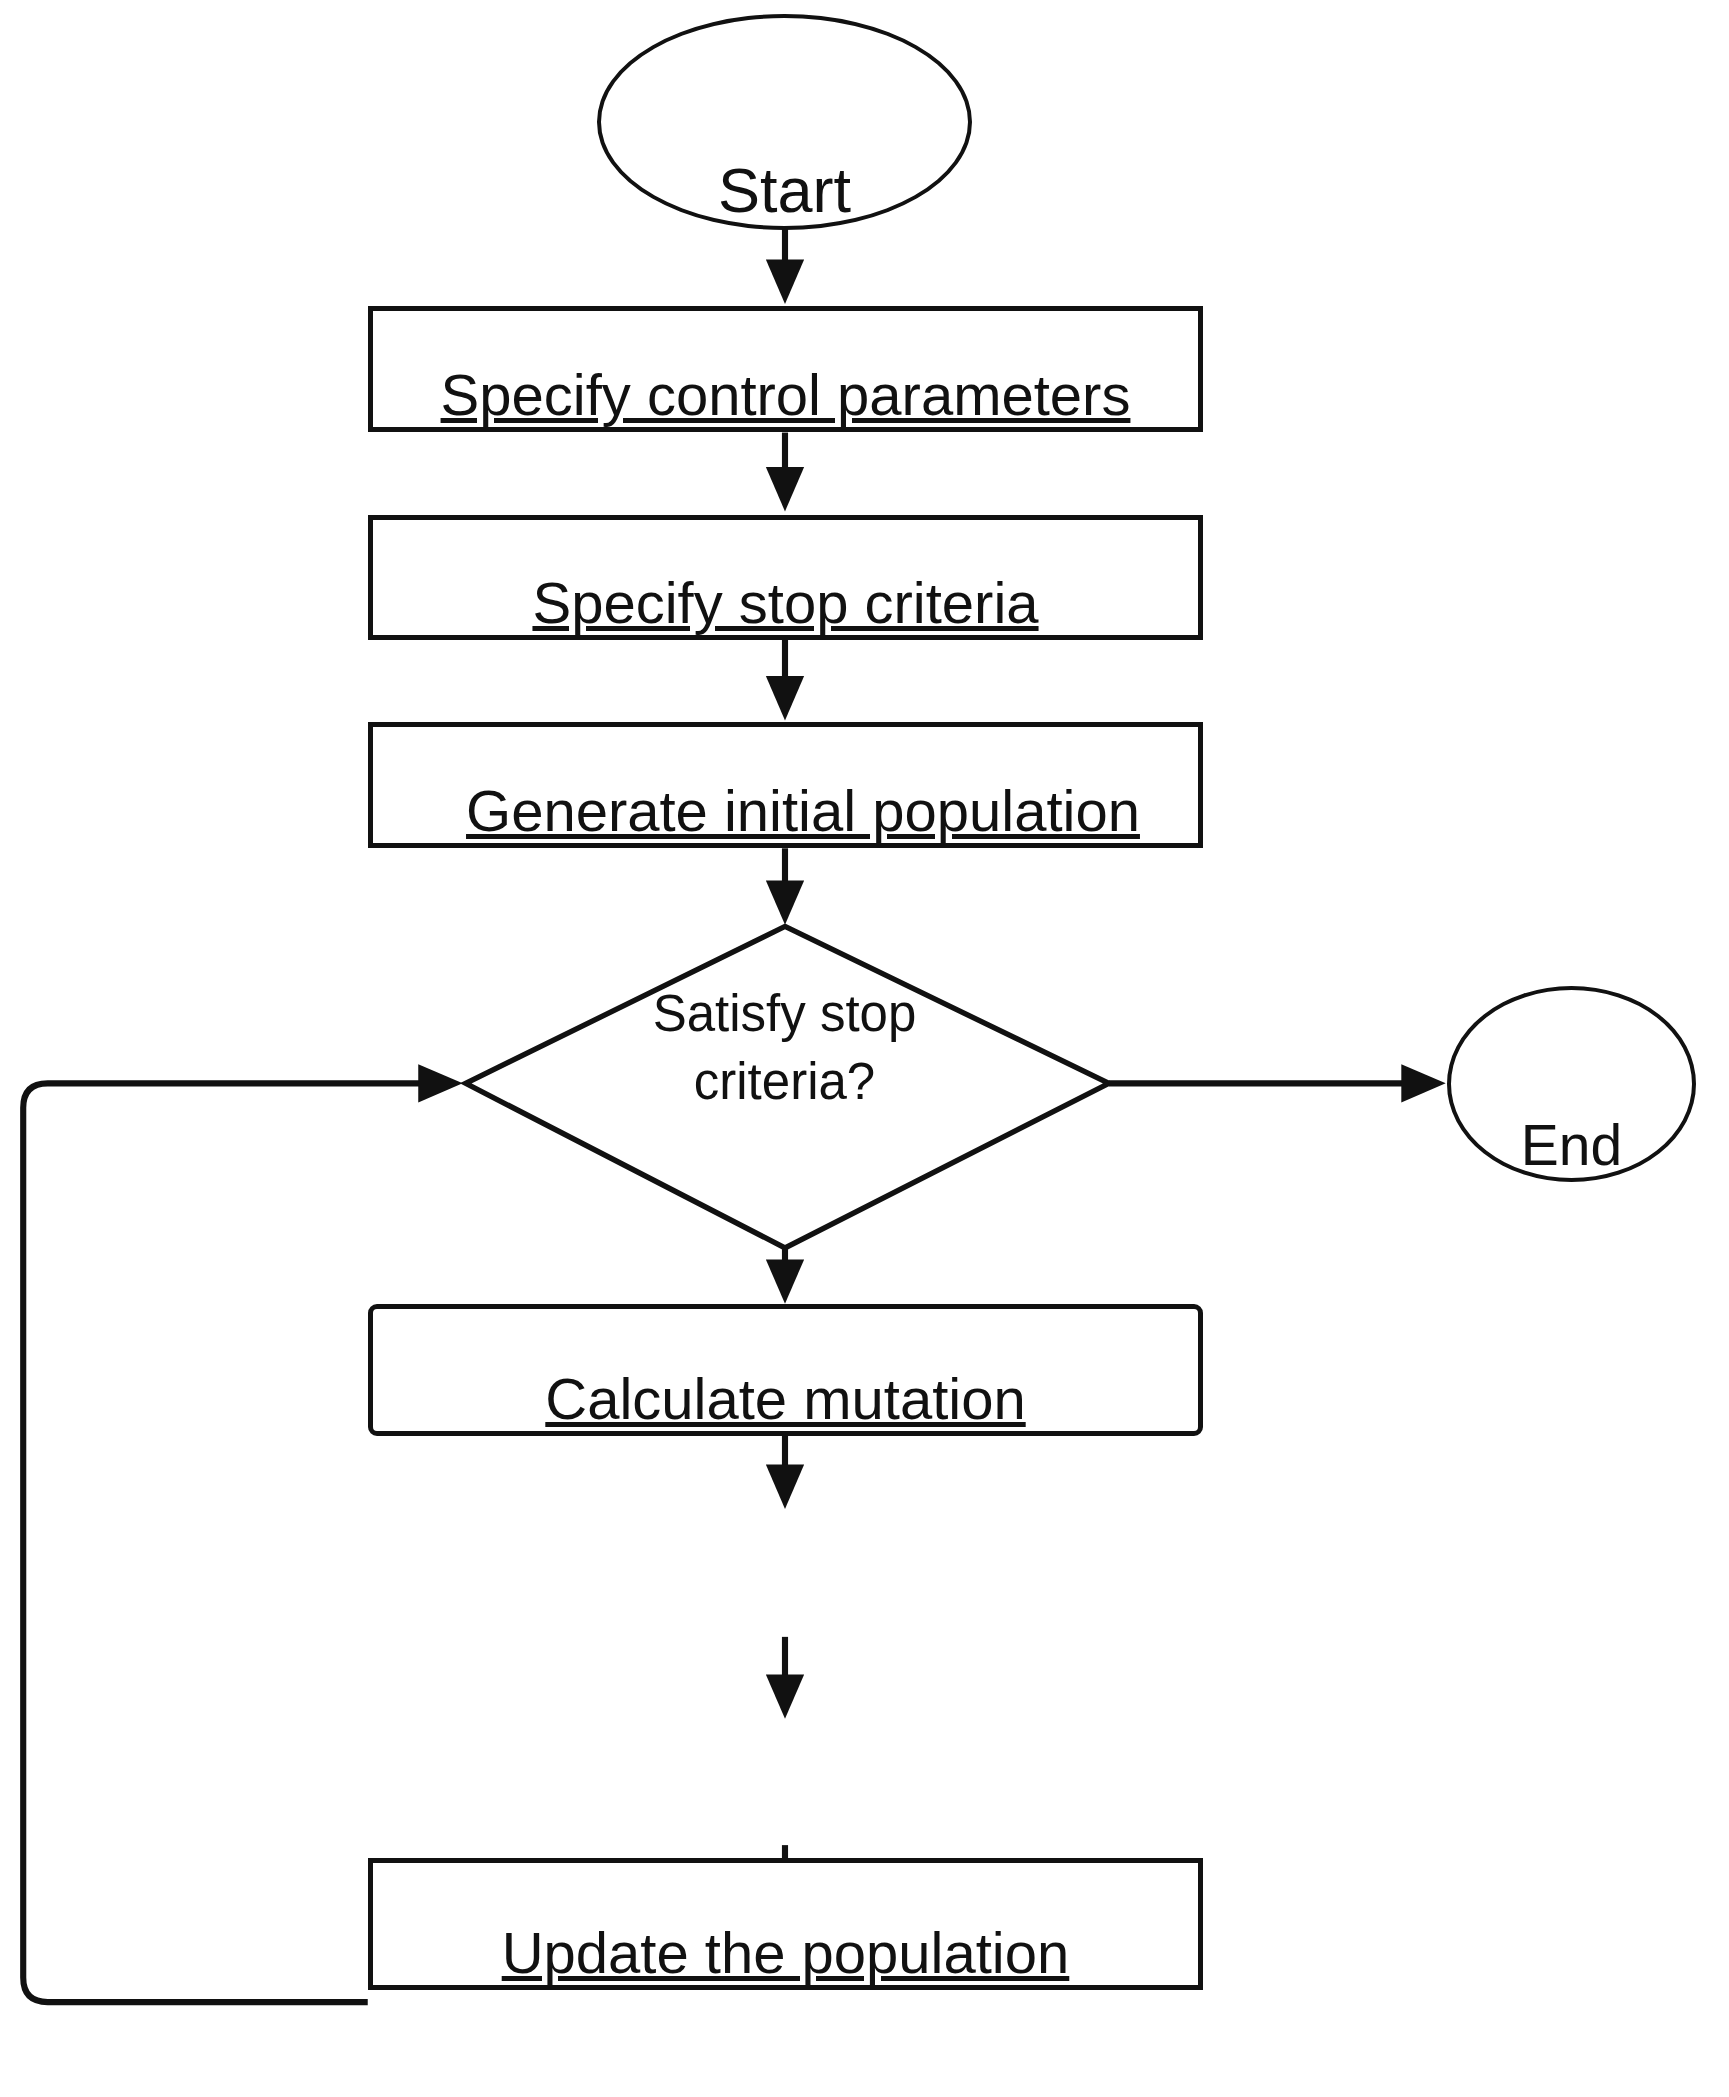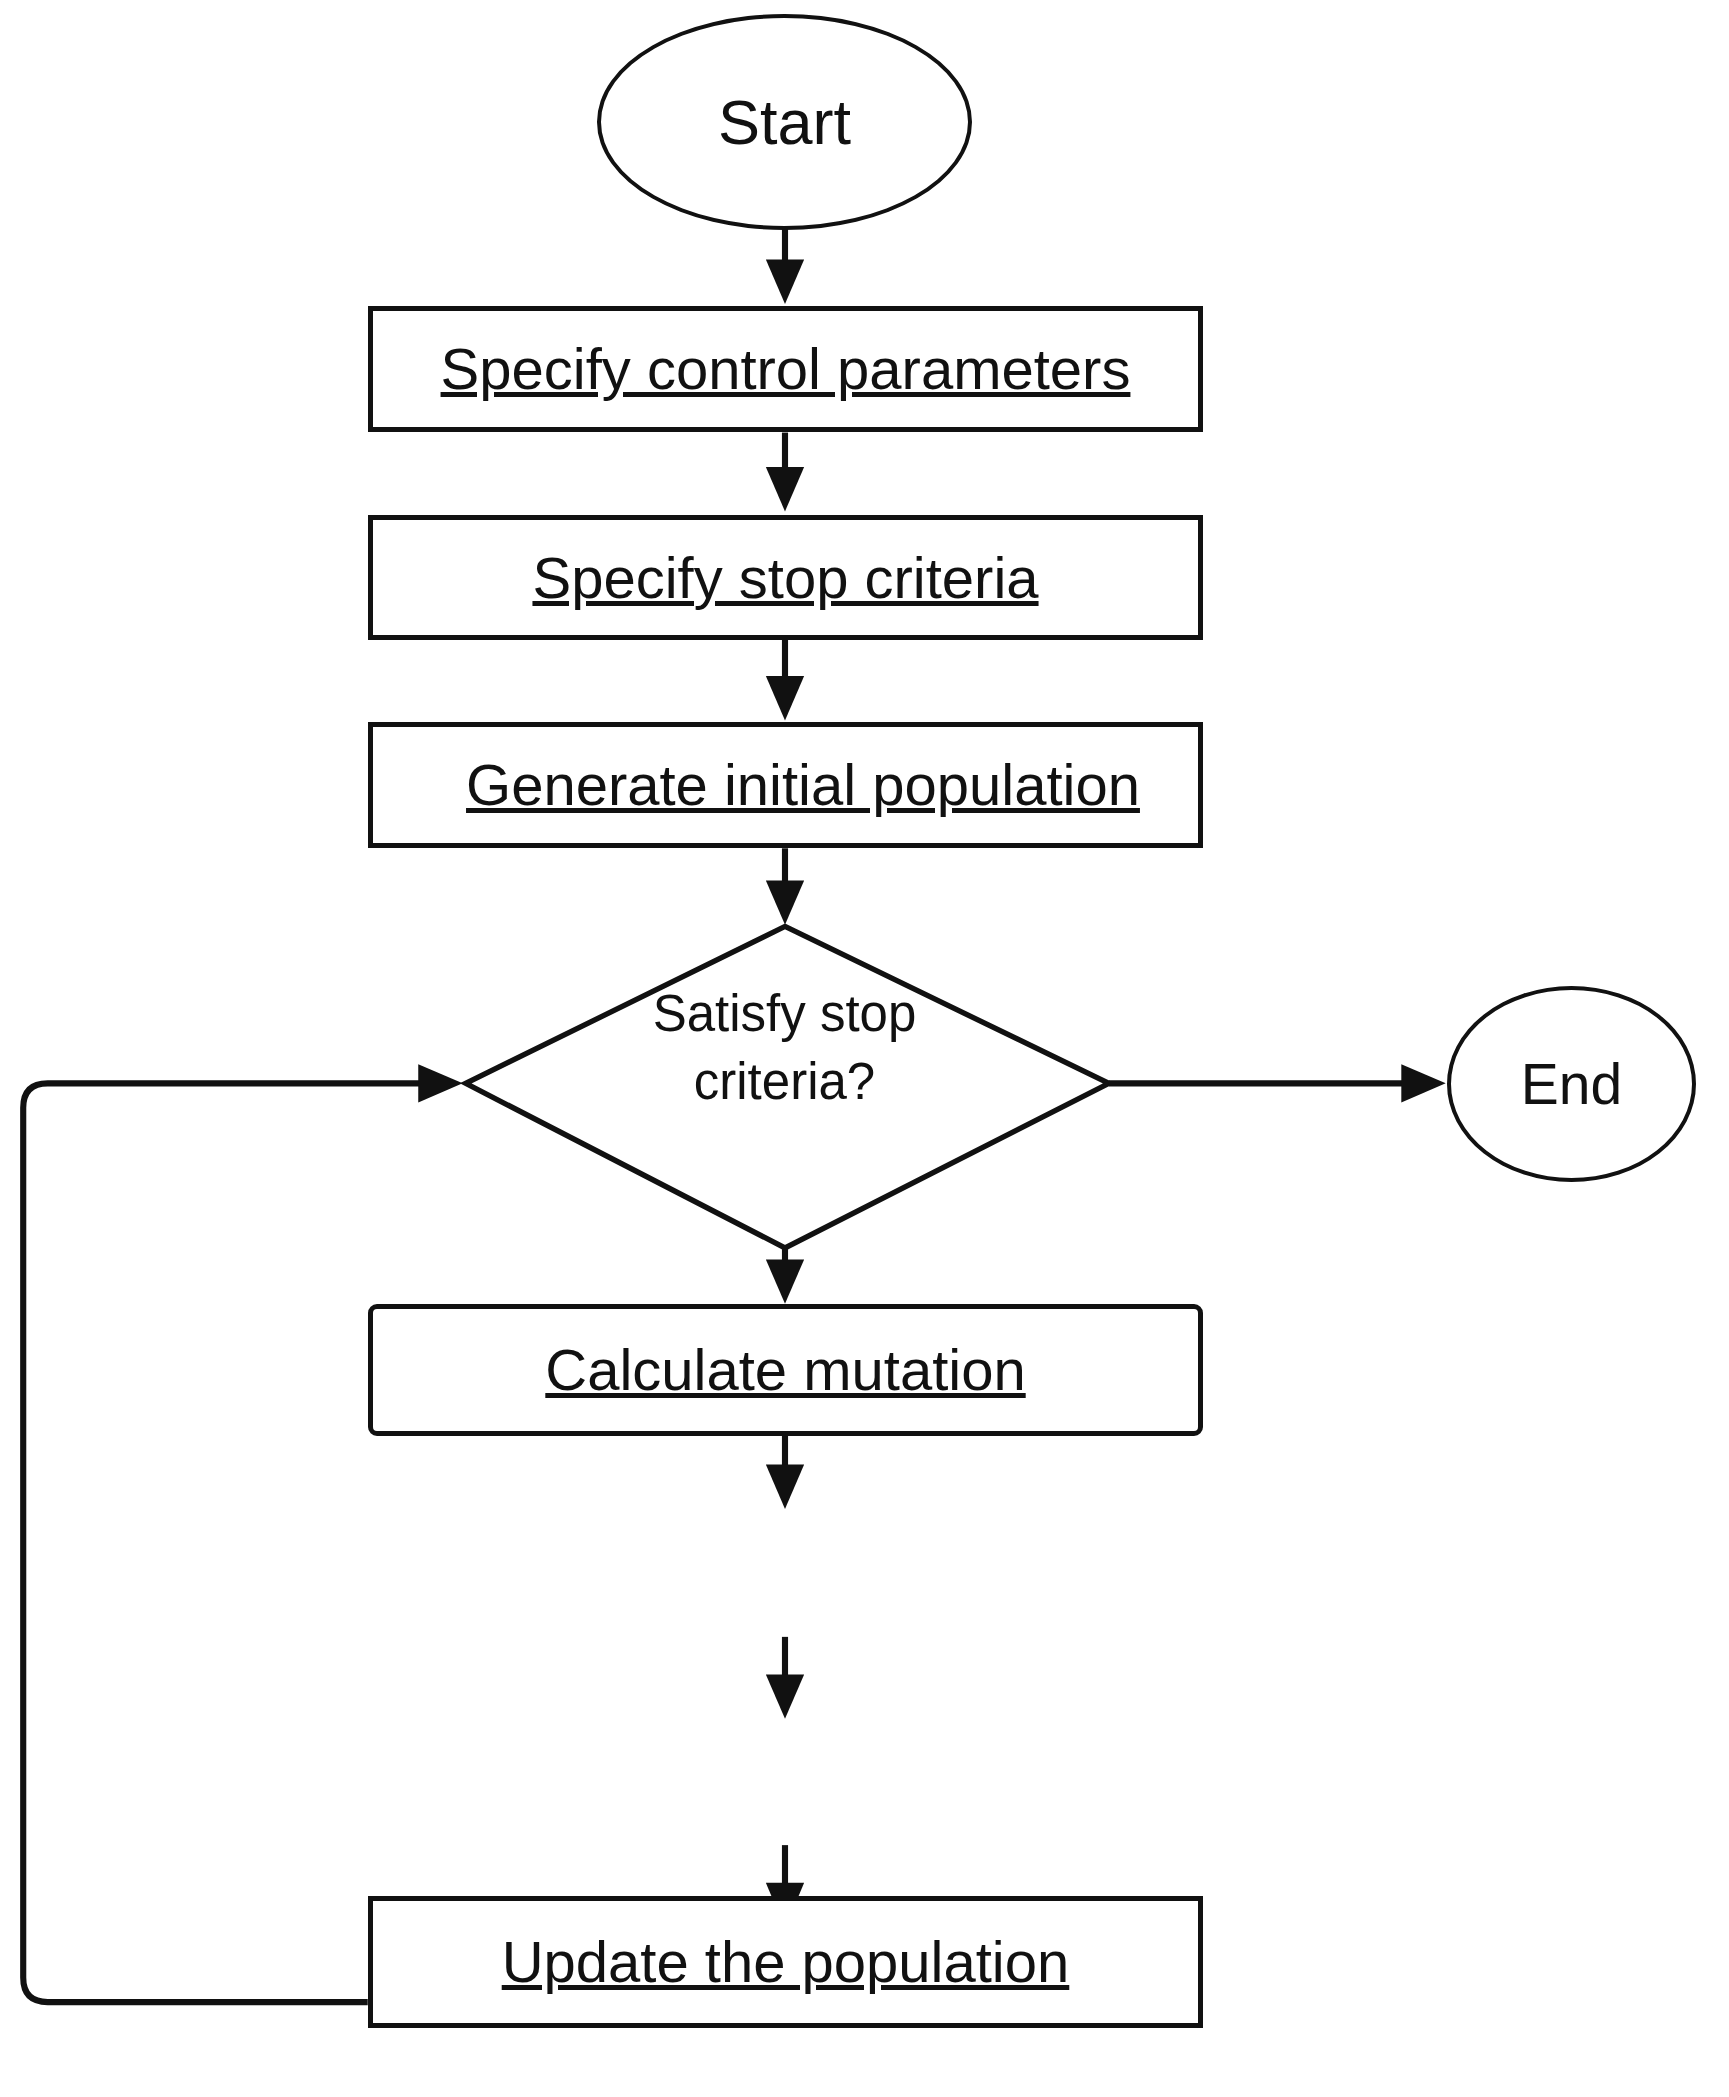--- a/index.html
+++ b/index.html
@@ -21,21 +21,21 @@
     top: 0;
     width: 1730px;
     height: 2097px;
   }
   .node {
     position: absolute;
     box-sizing: border-box;
     background: #ffffff;
     border: 5.4px solid #111111;
     display: flex;
-    align-items: center;
+    align-items: flex-end;
     justify-content: center;
     text-align: center;
   }
   .process {
     left: 368px;
     width: 835px;
     font-size: 58px;
     line-height: 1.1;
     text-decoration: underline;
   }
@@ -169,18 +169,18 @@
   <div class="node terminator end-node">
     <span>End</span>
   </div>
 
   <div class="node process" style="top:1304px; height:132px;border-radius:9px;">
     <span>Calculate mutation</span>
   </div>
 
 
 
-  <div class="node process" style="top:1896px; height:132px;">
+  <div class="node process" style="top:1858px; height:132px;">
     <span>Update the population</span>
   </div>
 
 </div>
 
 
 </body></html>

